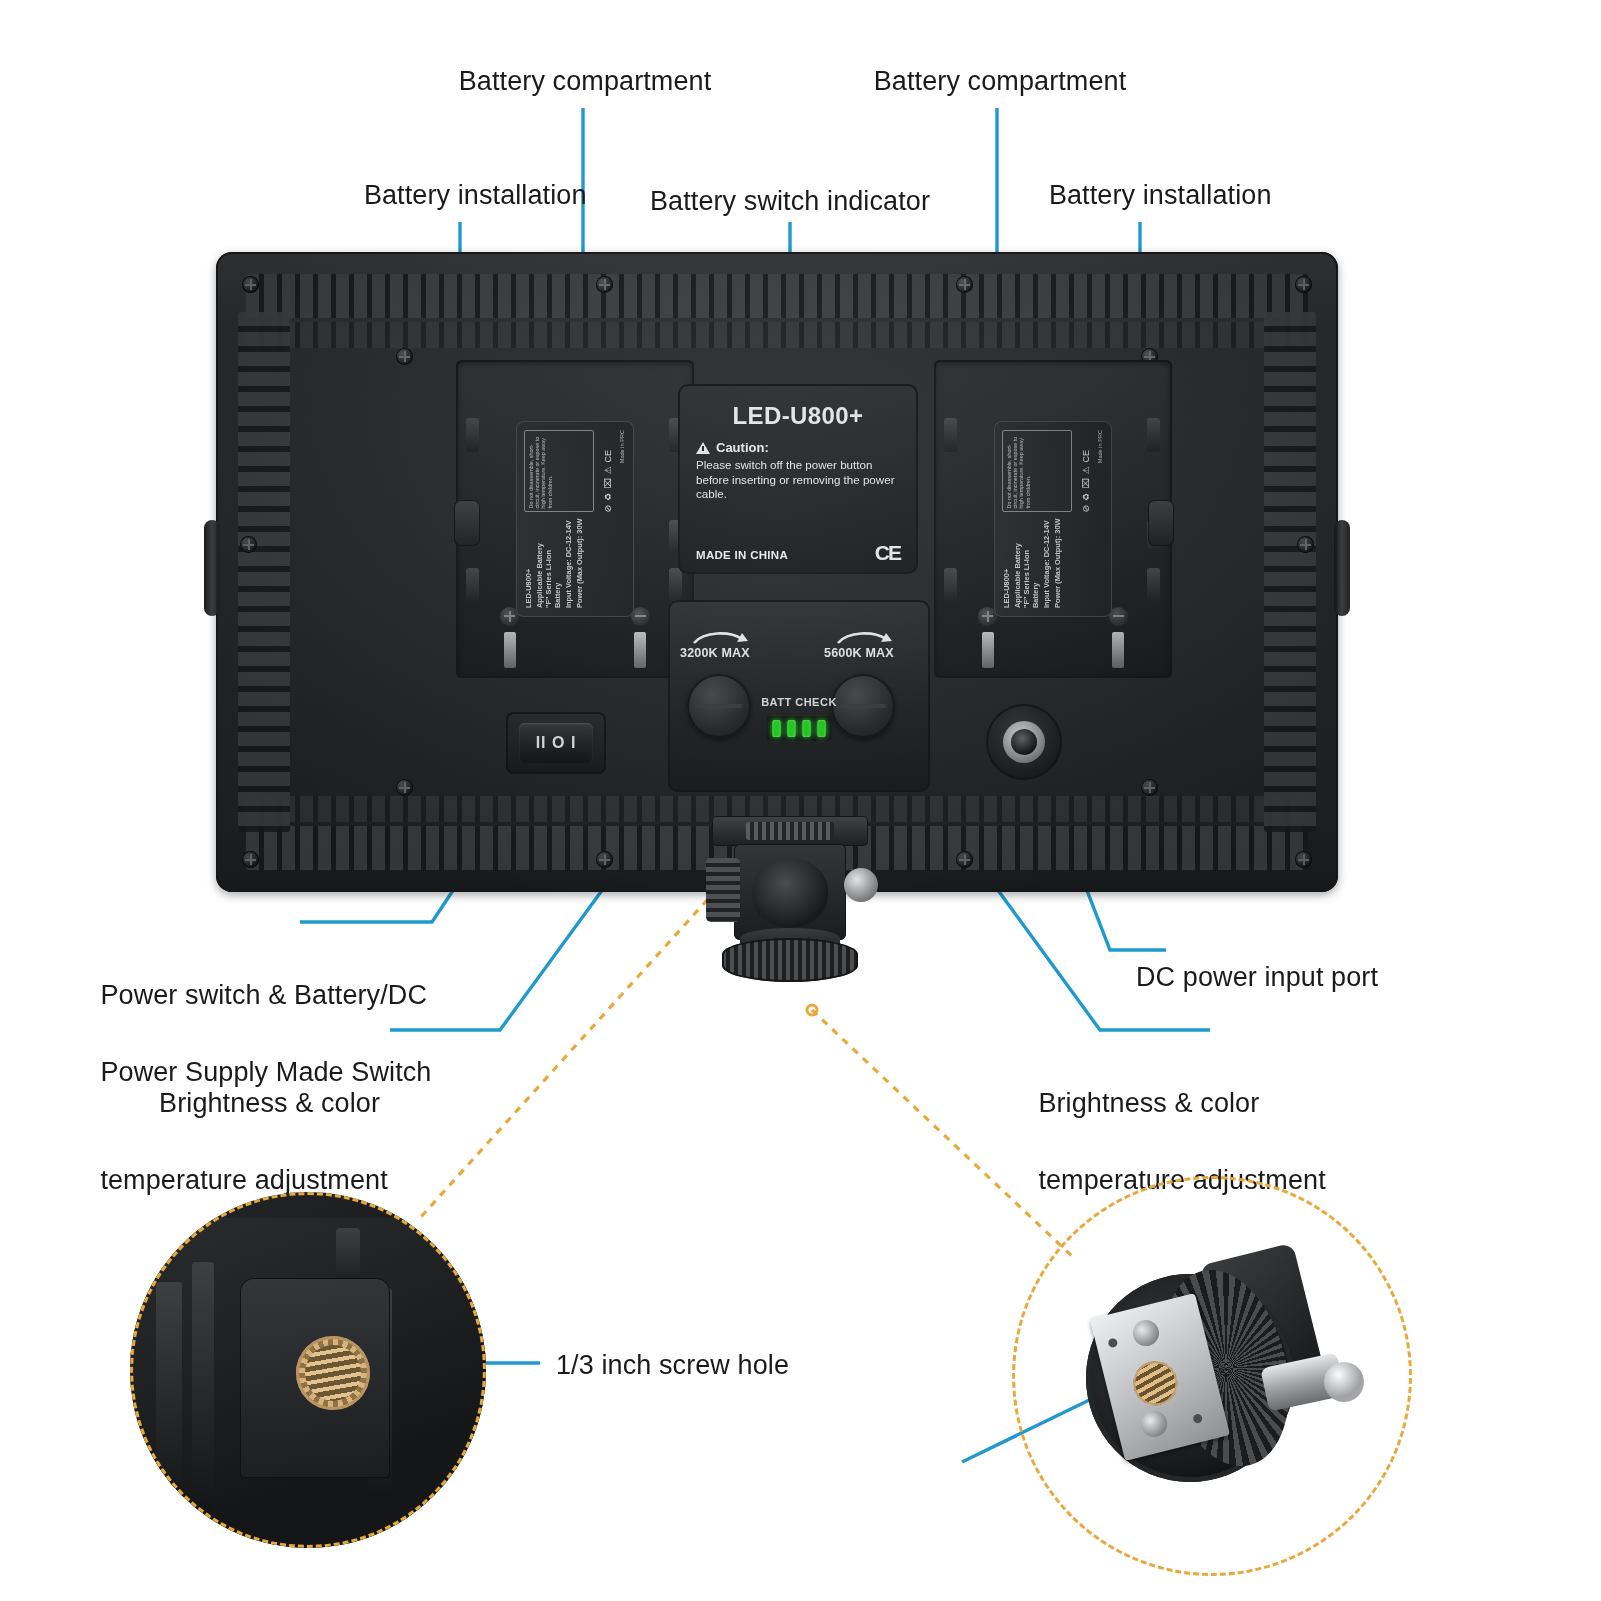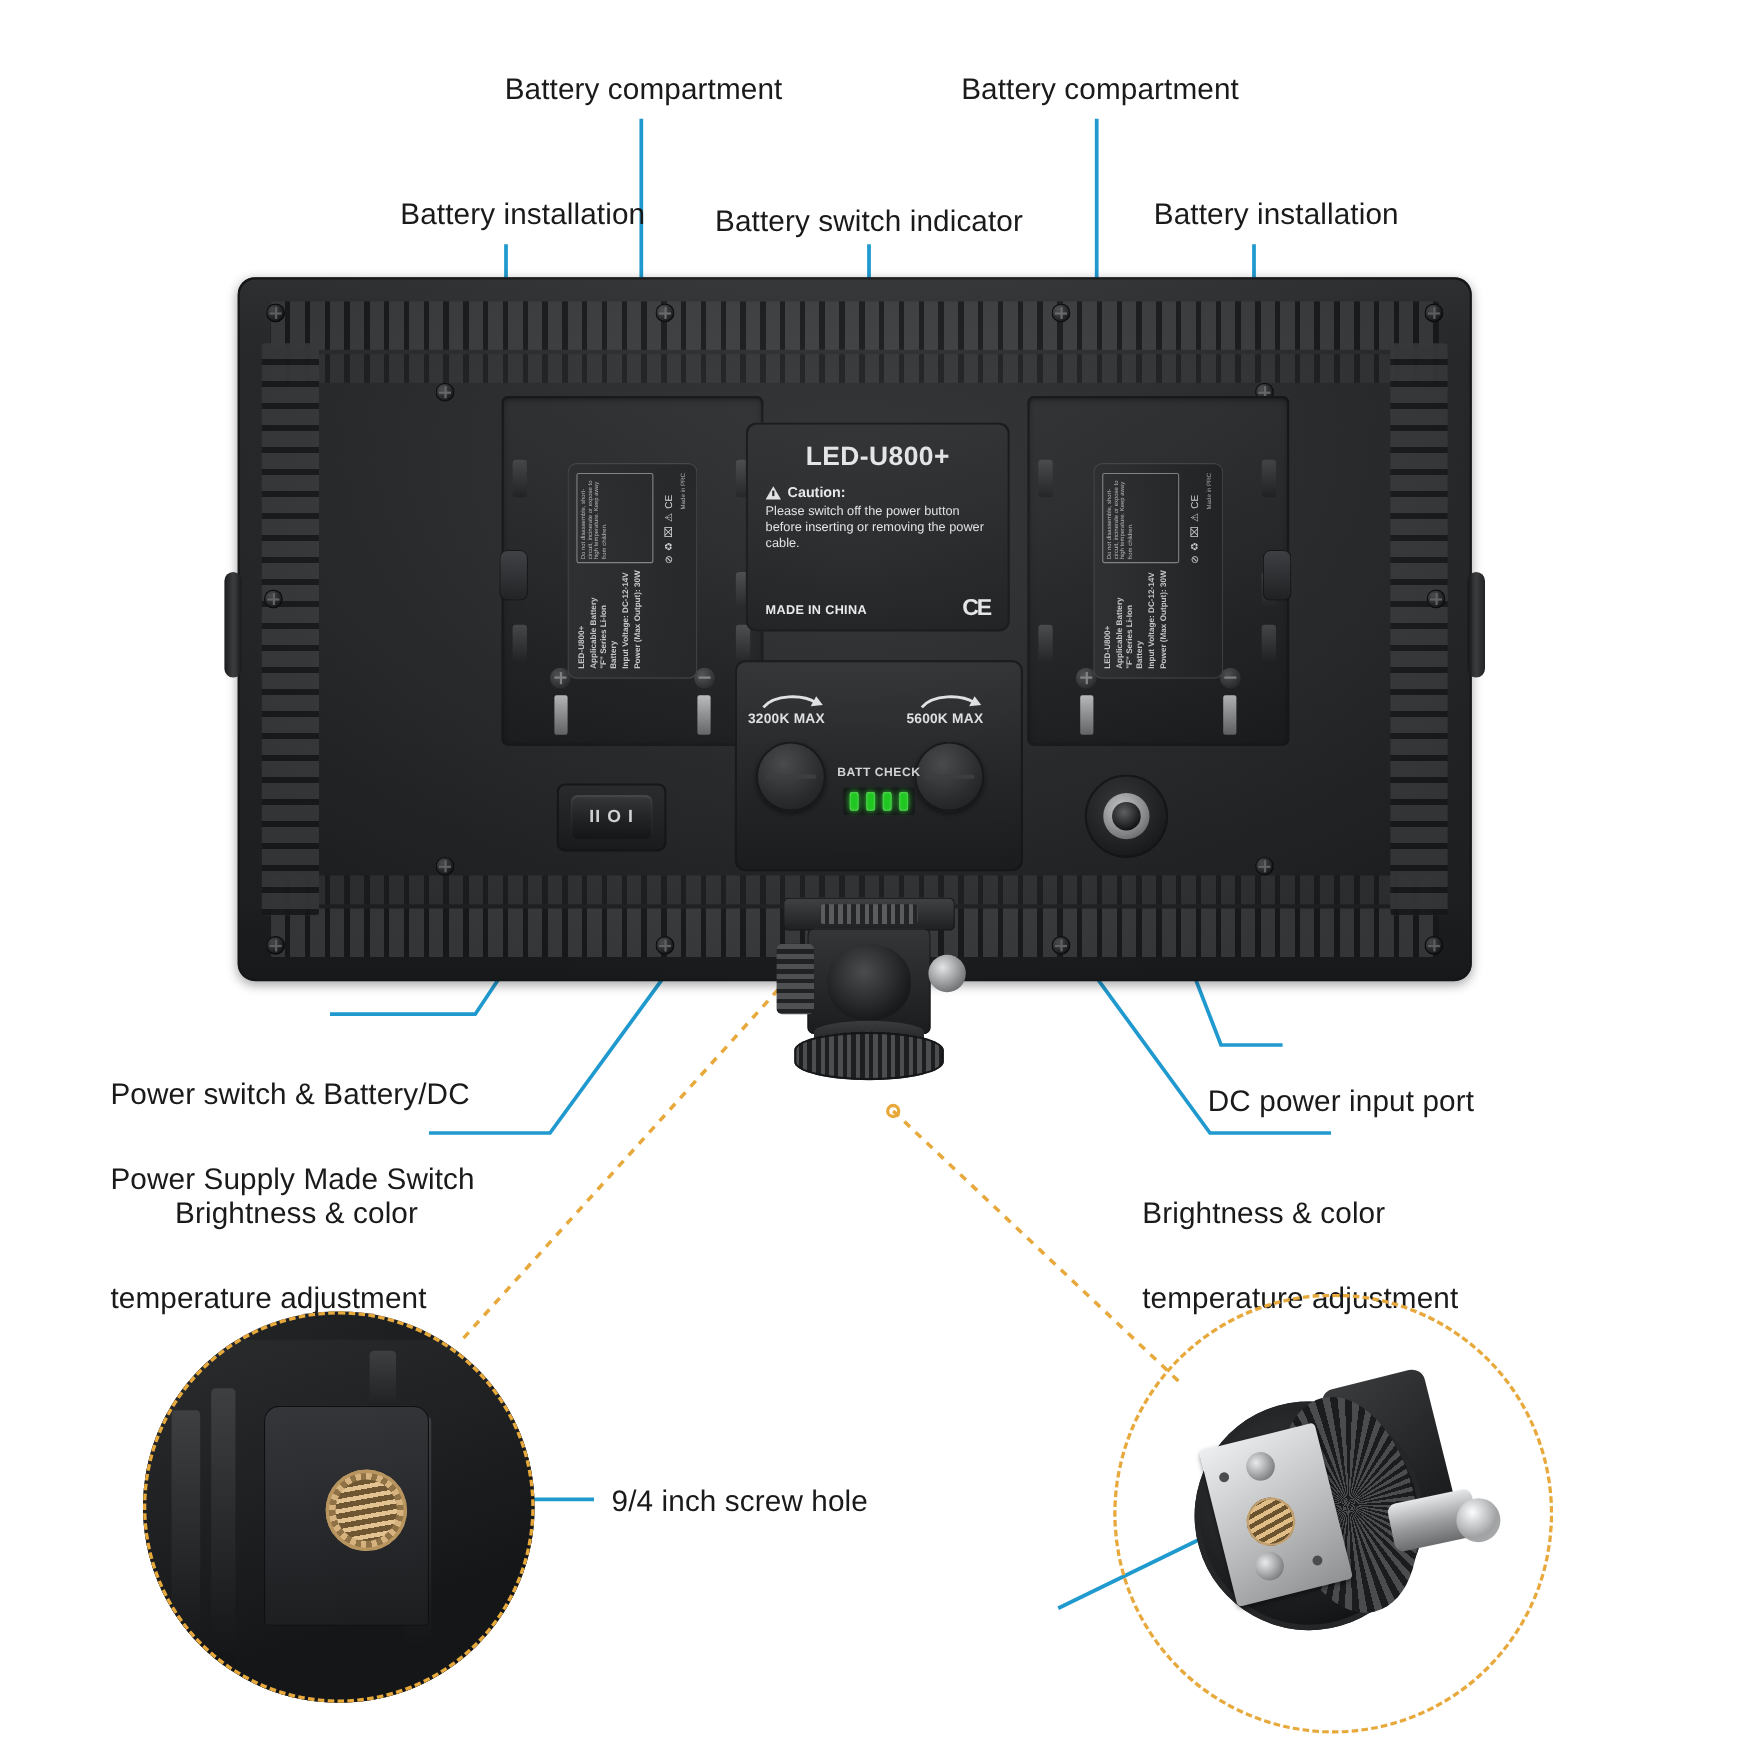--- a/index.html
+++ b/index.html
@@ -298,23 +298,23 @@
   <div class="anno r" style="left:70px;top:1046px;width:310px;">
     <span>Brightness &amp; color</span><br>
     <span>temperature adjustment</span>
   </div>
 
   <div class="anno" style="left:1008px;top:1046px;width:420px;">
     <span>Brightness &amp; color</span><br>
     <span>temperature adjustment</span>
   </div>
 
-  <div class="anno" style="left:1098px;top:958px;width:340px;margin-top:24px;">DC power input port</div>
-
-  <div class="anno" style="left:556px;top:1346px;width:340px;">9/4 inch screw hole</div>
+  <div class="anno" style="left:1136px;top:958px;width:340px;">DC power input port</div>
+
+  <div class="anno" style="left:556px;top:1346px;width:340px;">1/3 inch screw hole</div>
 
 
   <div id="panel">
     <div class="fins top"></div>
     <div class="fins2 top"></div>
     <div class="fins bot"></div>
     <div class="fins2 bot"></div>
     <div class="vfins l"></div>
     <div class="vfins r"></div>
     <div class="sidetab l"></div>

